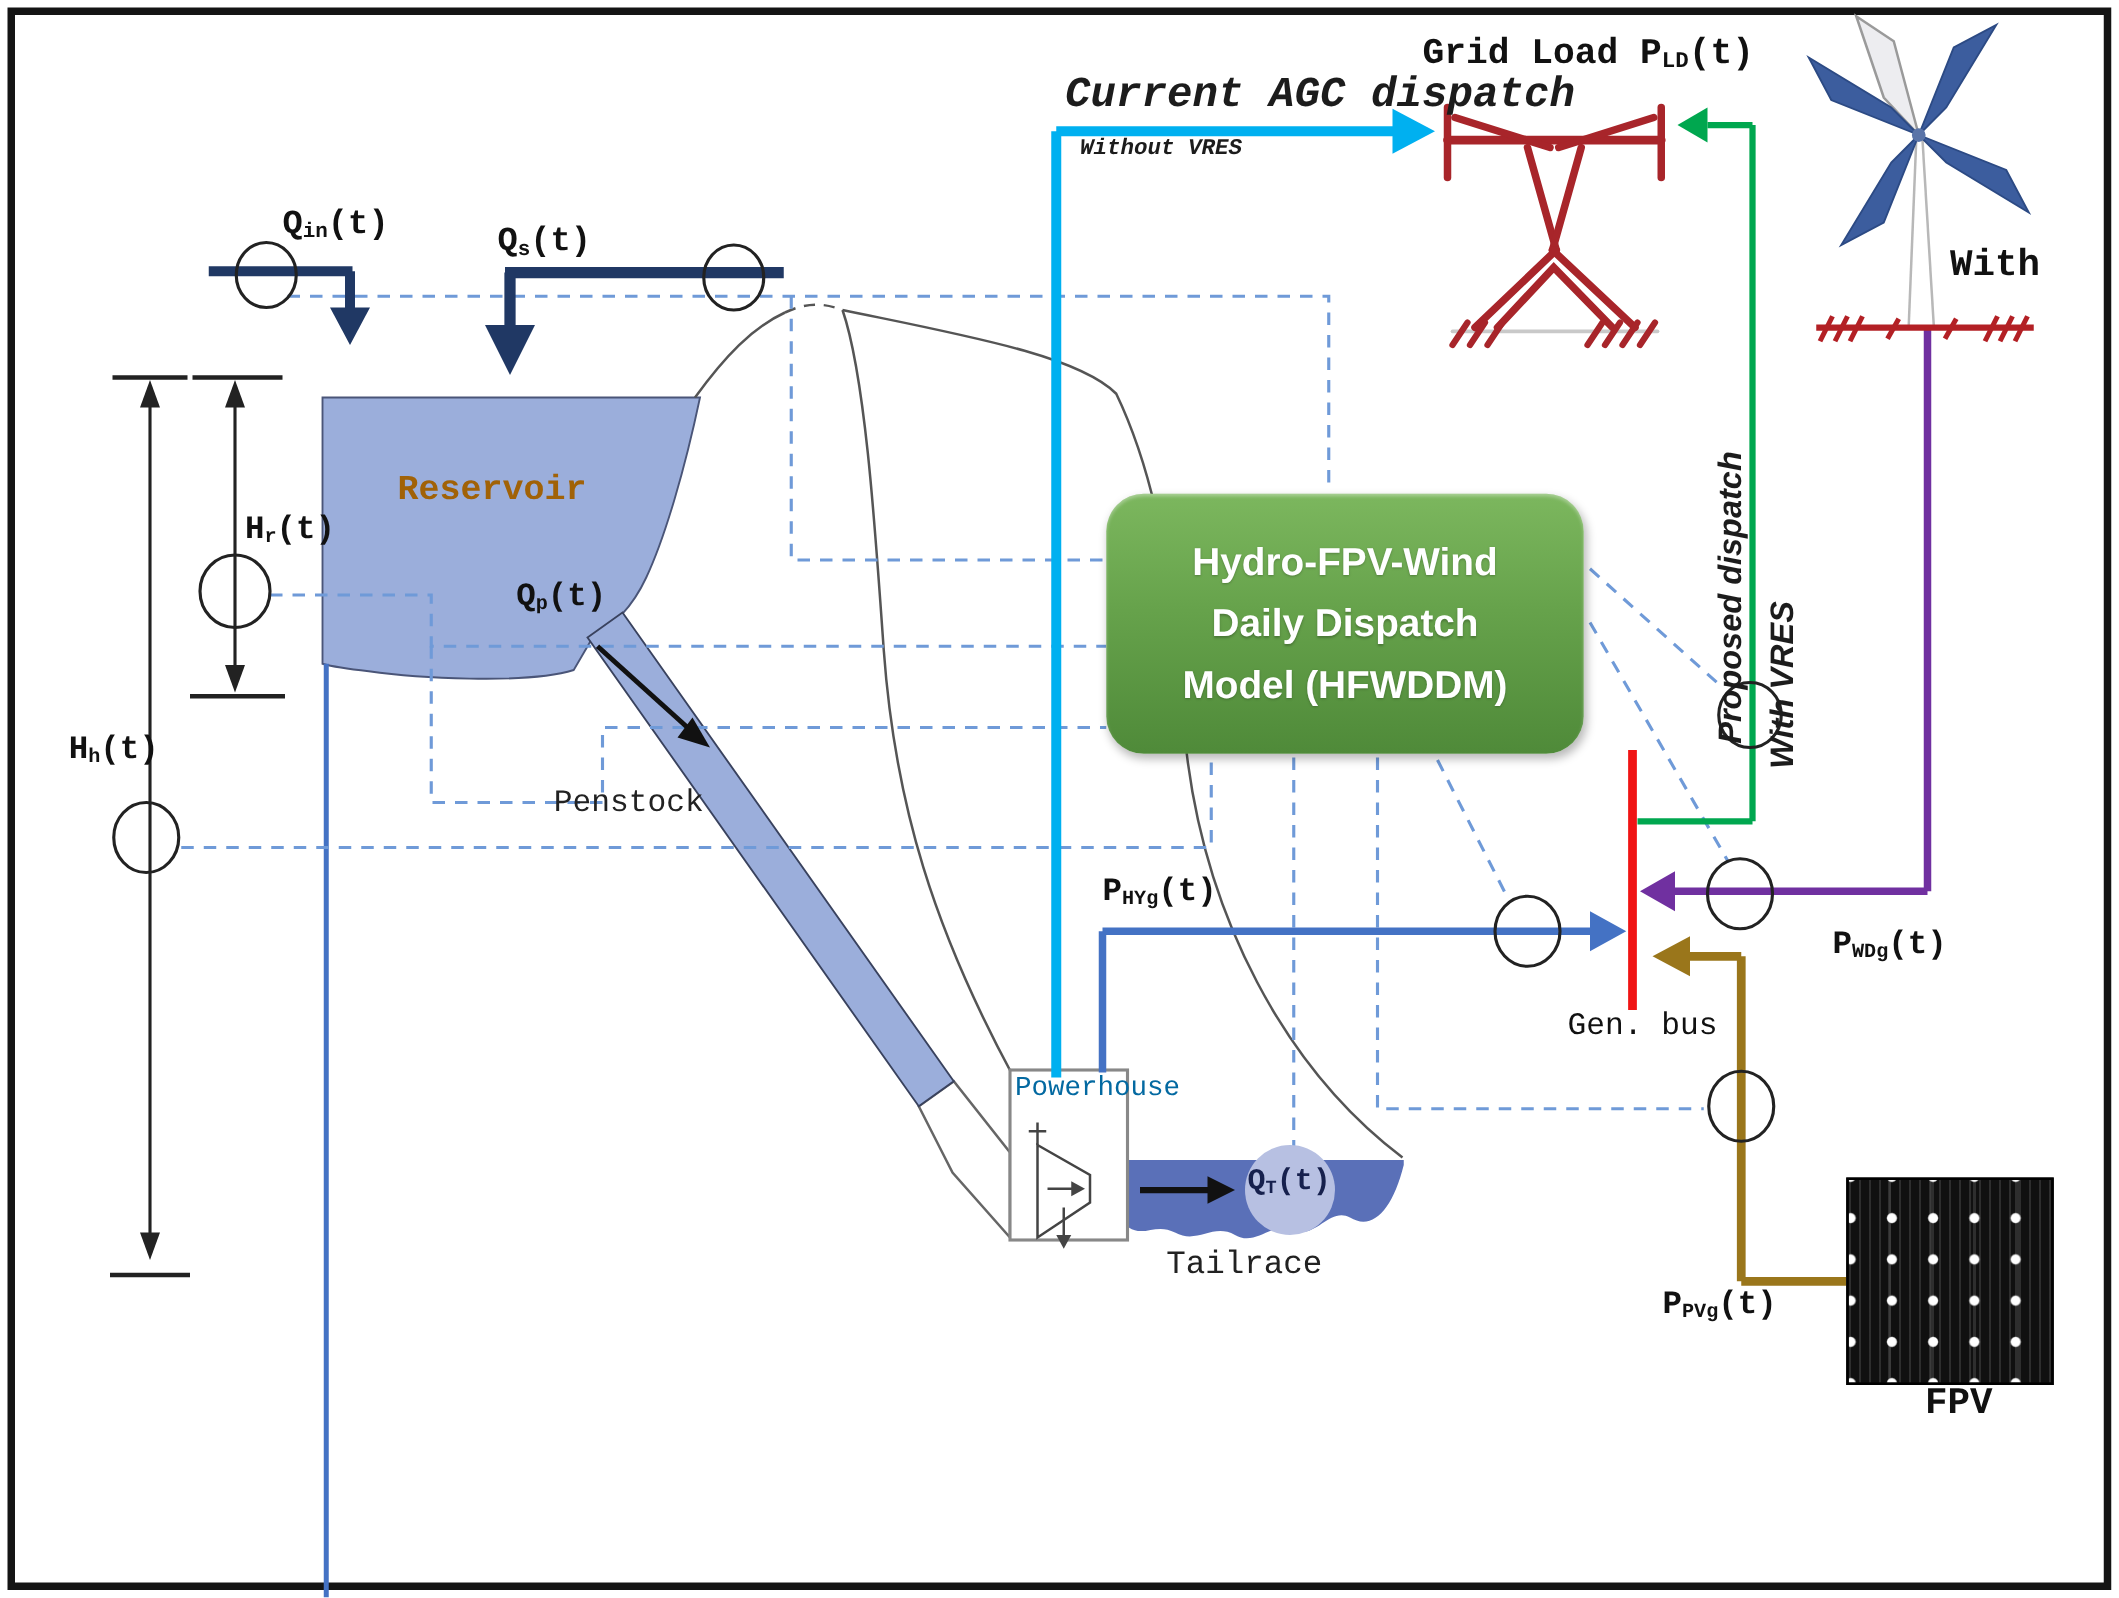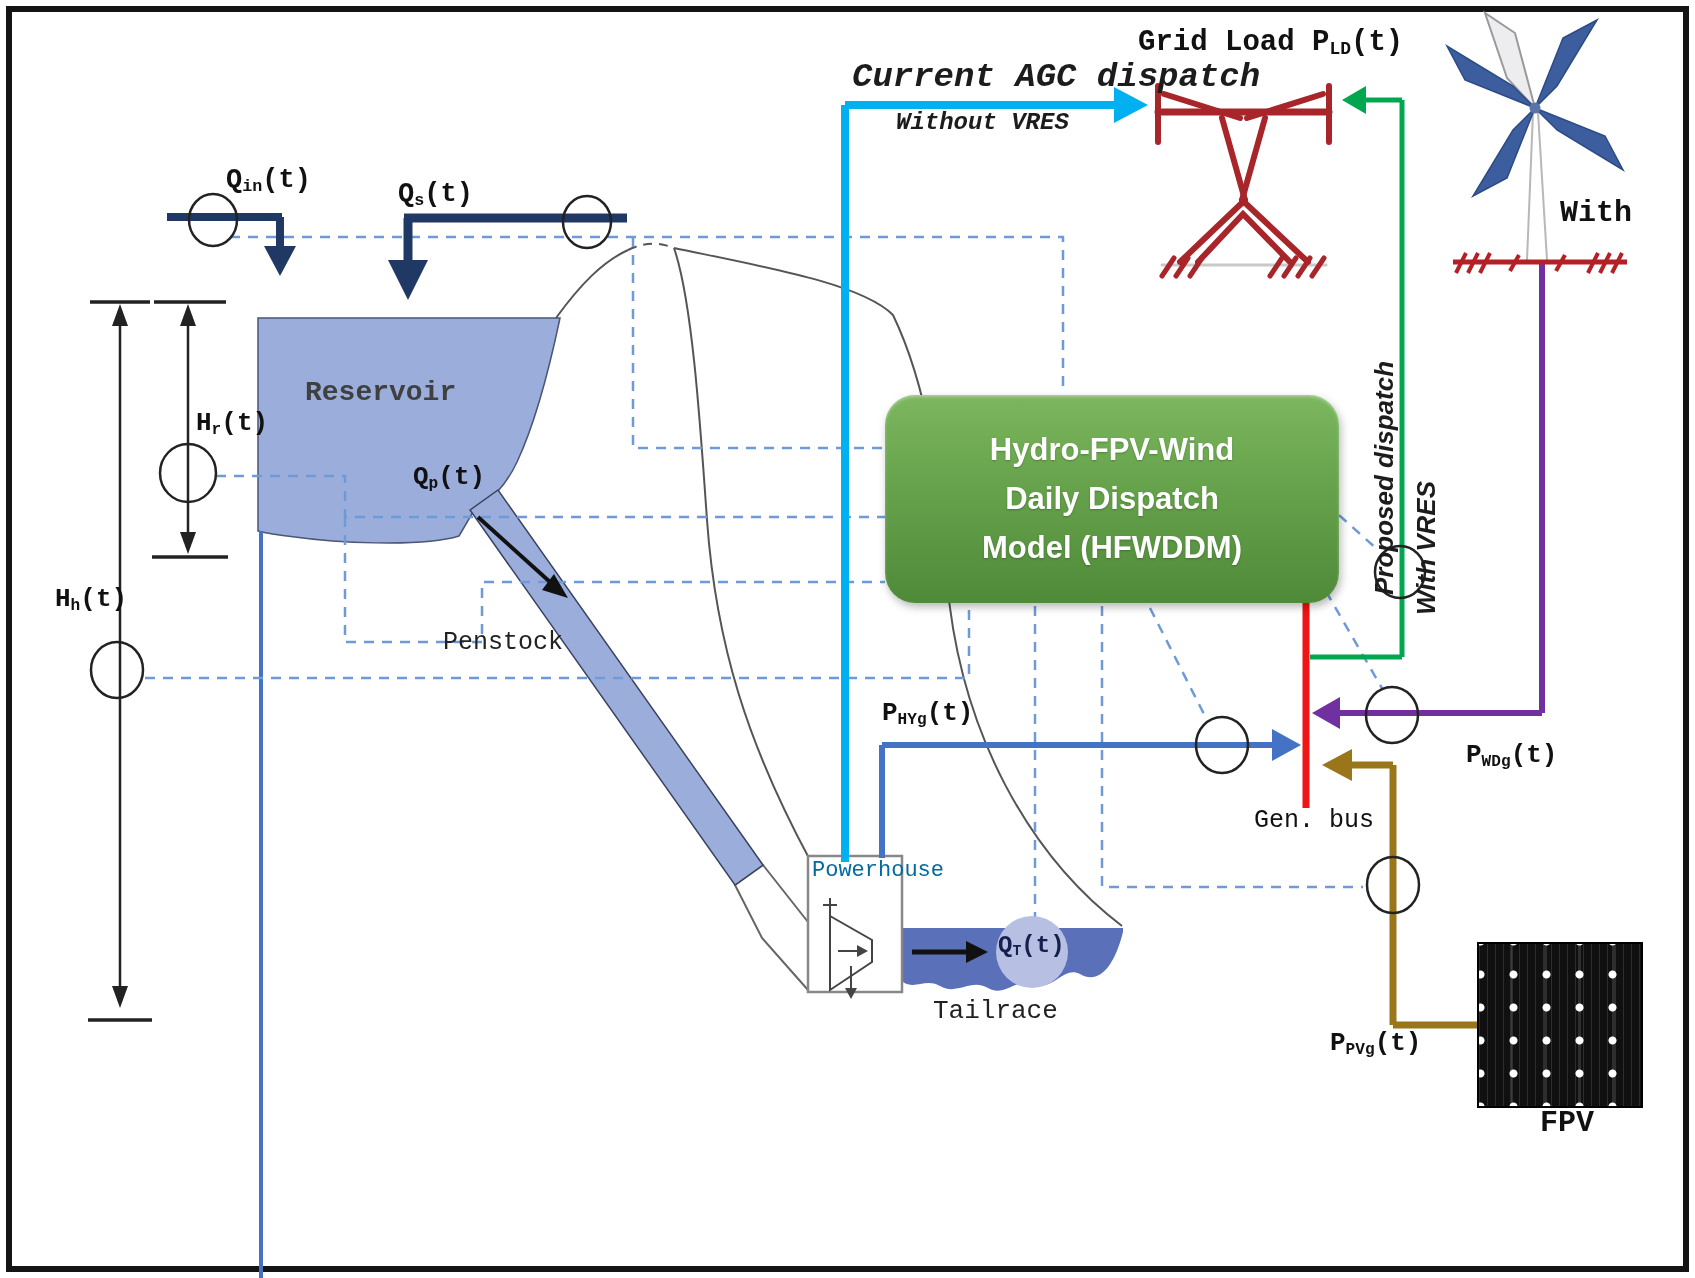--- a/index.html
+++ b/index.html
@@ -5,21 +5,21 @@
   html,body{margin:0;padding:0;background:#fff;}
   #canvas{position:relative;width:1695px;height:1278px;background:#fff;overflow:hidden;
           font-family:"Liberation Sans",sans-serif;}
   #layer-svg{position:absolute;left:0;top:0;z-index:1;}
   .lbl{position:absolute;z-index:3;color:#111;font-weight:bold;white-space:nowrap;line-height:1.05;font-family:Liberation Mono, monospace;}
   .lbl sub{font-size:0.62em;font-weight:bold;vertical-align:-0.22em;letter-spacing:0;}
   .plain{font-weight:normal;}
   .italic{font-style:italic;font-weight:600;color:#1c1c1c;}
   .rot{position:absolute;z-index:3;transform:translate(-50%,-50%) rotate(-90deg);
        white-space:nowrap;font-style:italic;font-weight:600;font-size:26px;color:#1c1c1c;}
-  #model-box{position:absolute;z-index:2;left:885px;top:395px;width:454px;height:208px;
+  #model-box{position:absolute;z-index:2;left:885px;top:395px;width:382px;height:208px;
      border-radius:30px;background:linear-gradient(180deg,#7cb75e 0%,#66a24b 45%,#4f8a39 100%);
      box-shadow:2px 4px 8px rgba(0,0,0,.28), inset 0 2px 3px rgba(255,255,255,.35);
      display:flex;flex-direction:column;align-items:center;justify-content:center;gap:13px;}
   #model-box div{color:#fff;font-size:31px;font-weight:bold;text-shadow:0 1px 2px rgba(0,0,0,.25);}
   #fpv-panel{position:absolute;z-index:2;left:1477px;top:942px;width:166px;height:166px;
      background-color:#0d0d0d;border:2px solid #000;box-sizing:border-box;
      background-image:
        radial-gradient(circle,#ffffff 0 3.5px, rgba(255,255,255,0) 4.5px),
        repeating-linear-gradient(90deg, rgba(70,70,70,.55) 0 1.5px, rgba(0,0,0,0) 1.5px 8px),
        repeating-linear-gradient(90deg,#101010 0 31px,#2e2e2e 31px 34px);
@@ -212,21 +212,21 @@
       </g>
       <circle cx="0" cy="0" r="5.5" fill="#5a74a8"></circle>
     </g>
   </g>
 </svg>
 
 <div class="lbl" style="left:226px;top:166px;font-size:27px;"><span>Q</span><sub>in</sub><span>(t)</span></div>
 
 <div class="lbl" style="left:398px;top:180px;font-size:27px;"><span>Q</span><sub>s</sub><span>(t)</span></div>
 
-<div class="lbl plain" style="left:305px;top:378px;font-size:28px;font-weight:600;color:#404040;">Reservoir</div>
+<div class="lbl plain" style="left:318px;top:378px;font-size:28px;font-weight:600;color:#a16207;">Reservoir</div>
 
 <div class="lbl" style="left:196px;top:410px;font-size:26px;"><span>H</span><sub>r</sub><span>(t)</span></div>
 
 <div class="lbl" style="left:55px;top:586px;font-size:26px;"><span>H</span><sub>h</sub><span>(t)</span></div>
 
 <div class="lbl" style="left:413px;top:464px;font-size:26px;"><span>Q</span><sub>p</sub><span>(t)</span></div>
 
 <div class="lbl plain" style="left:443px;top:630px;font-size:25px;color:#222;">Penstock</div>
 
 <div class="lbl plain" style="left:812px;top:859px;font-size:22px;color:#0369a1;">Powerhouse</div>
@@ -243,21 +243,21 @@
 
 <div class="lbl plain" style="left:1254px;top:808px;font-size:25px;color:#111;">Gen. bus</div>
 
 <div class="lbl" style="left:1138px;top:28px;font-size:29px;"><span>Grid Load P</span><sub>LD</sub><span>(t)</span></div>
 
 <div class="lbl" style="left:1560px;top:198px;font-size:30px;">With</div>
 
 <div class="lbl" style="left:1524px;top:1108px;font-size:30px;margin-left:16px;">FPV</div>
 
 <div class="lbl italic" style="left:852px;top:60px;font-size:34px;">Current AGC dispatch</div>
-<div class="lbl italic" style="left:896px;top:110px;font-size:24px;">Without VRES</div>
+<div class="lbl italic" style="left:864px;top:110px;font-size:18px;">Without VRES</div>
 
 <div class="rot" style="left:1384px;top:478px;">Proposed dispatch</div>
 <div class="rot" style="left:1426px;top:548px;">With VRES</div>
 
 <div id="model-box">
   <div>Hydro-FPV-Wind</div>
   <div>Daily Dispatch</div>
   <div>Model (HFWDDM)</div>
 </div>
 

